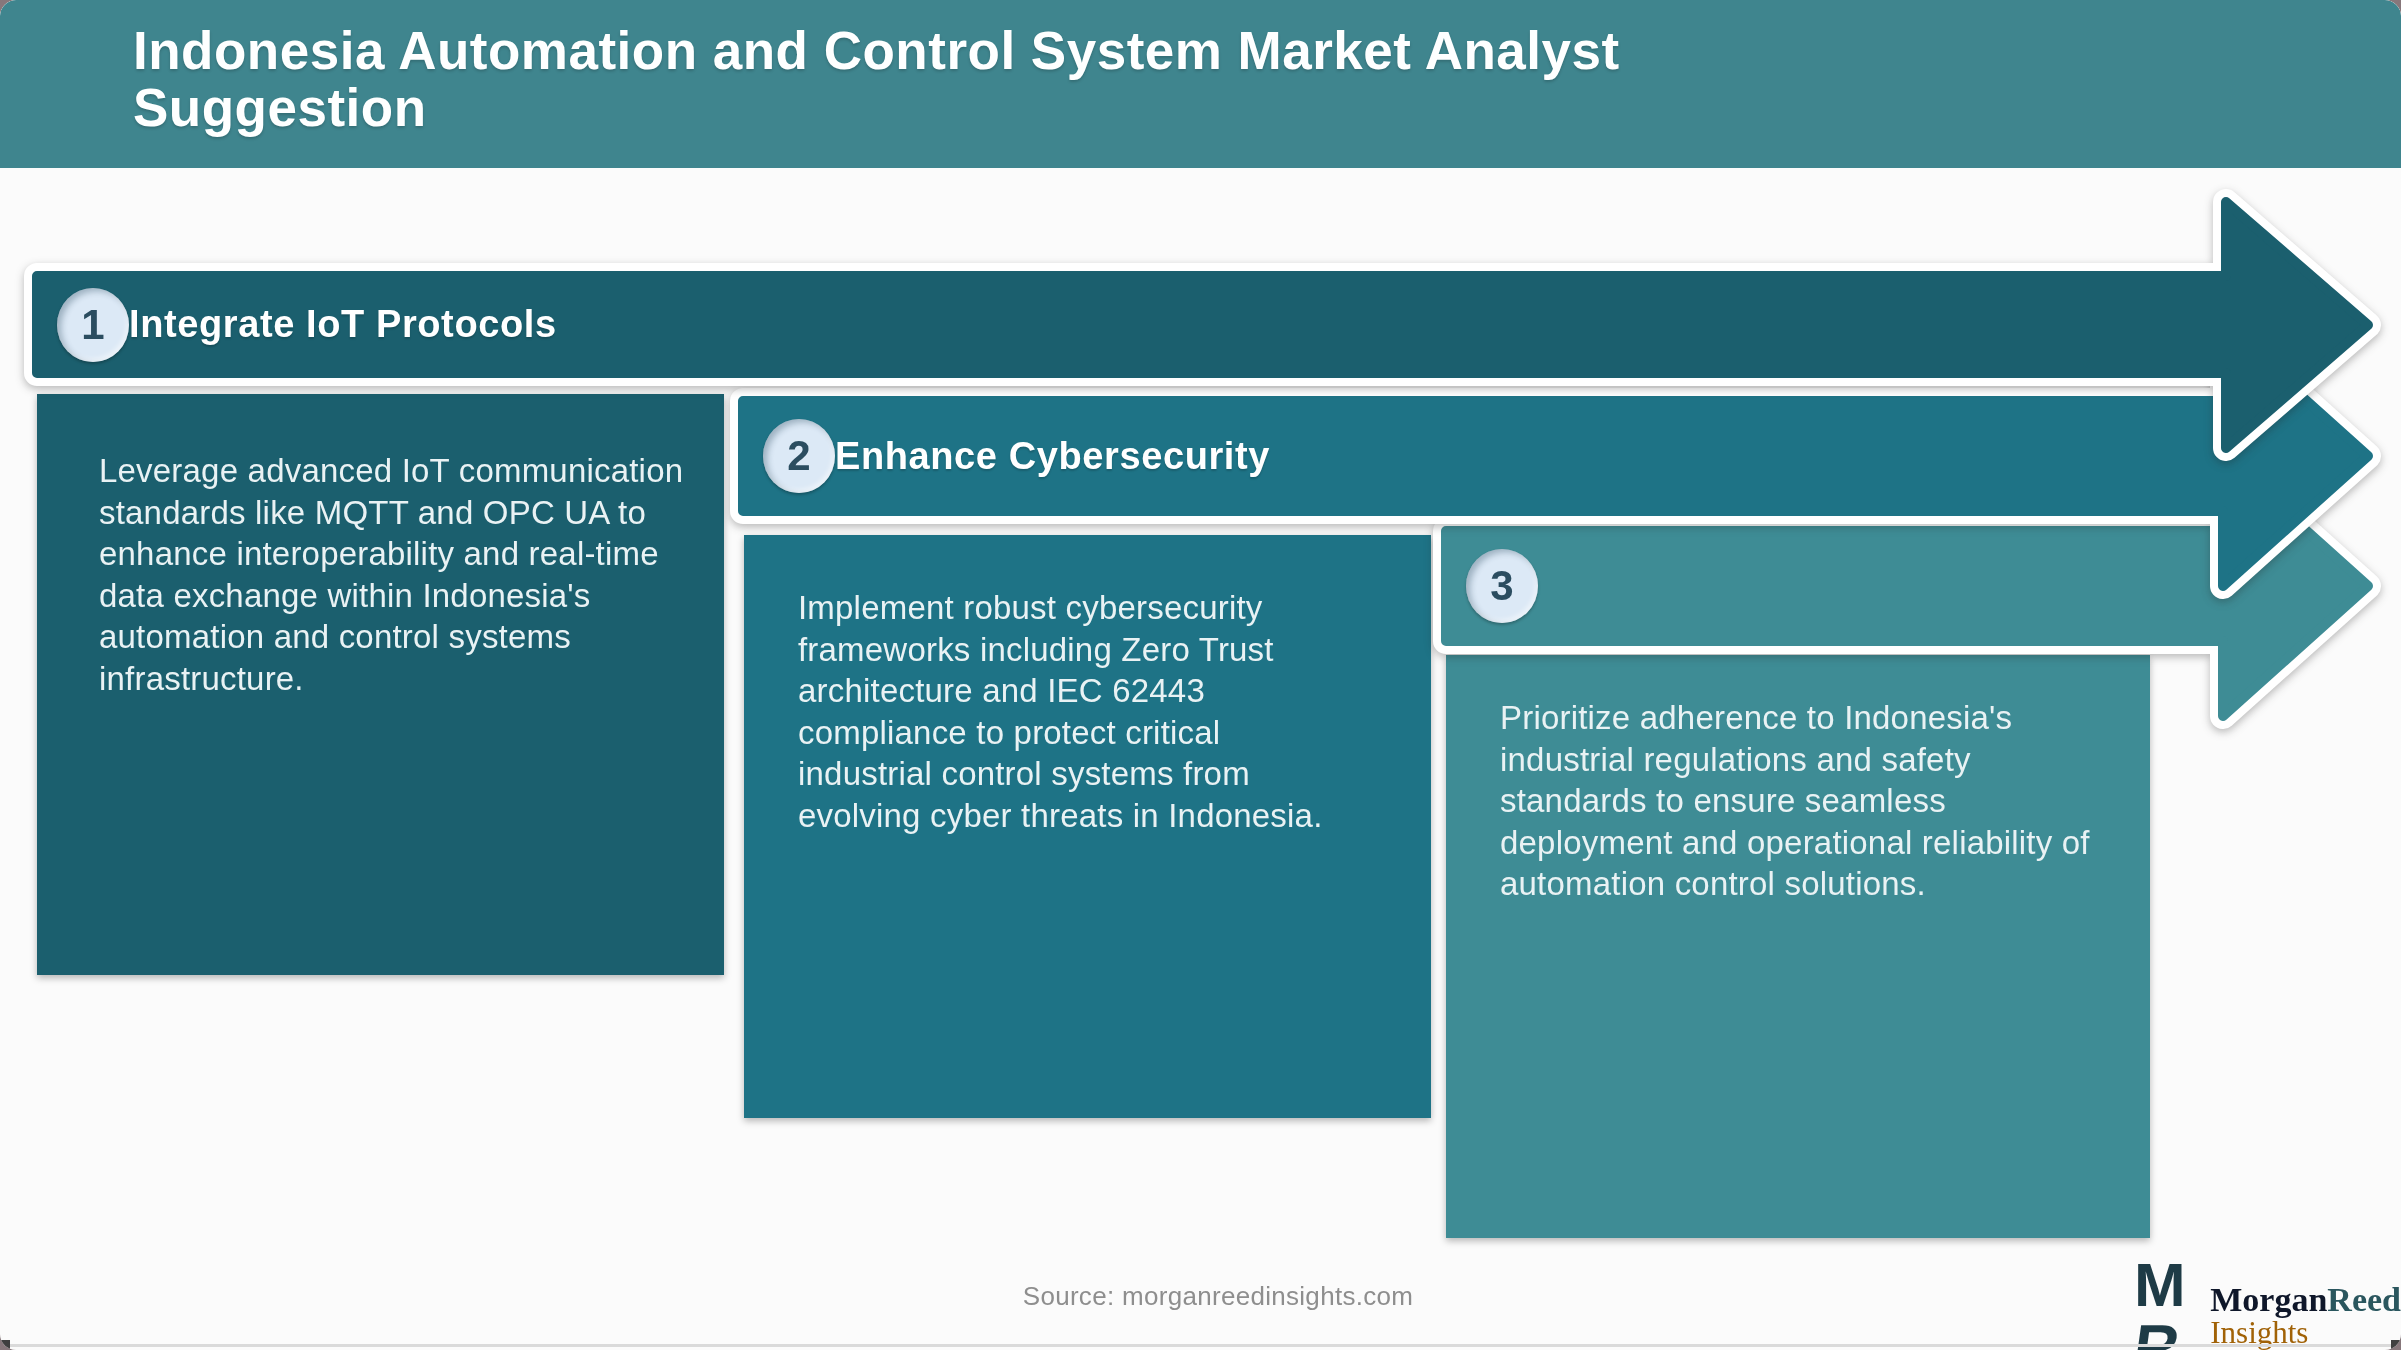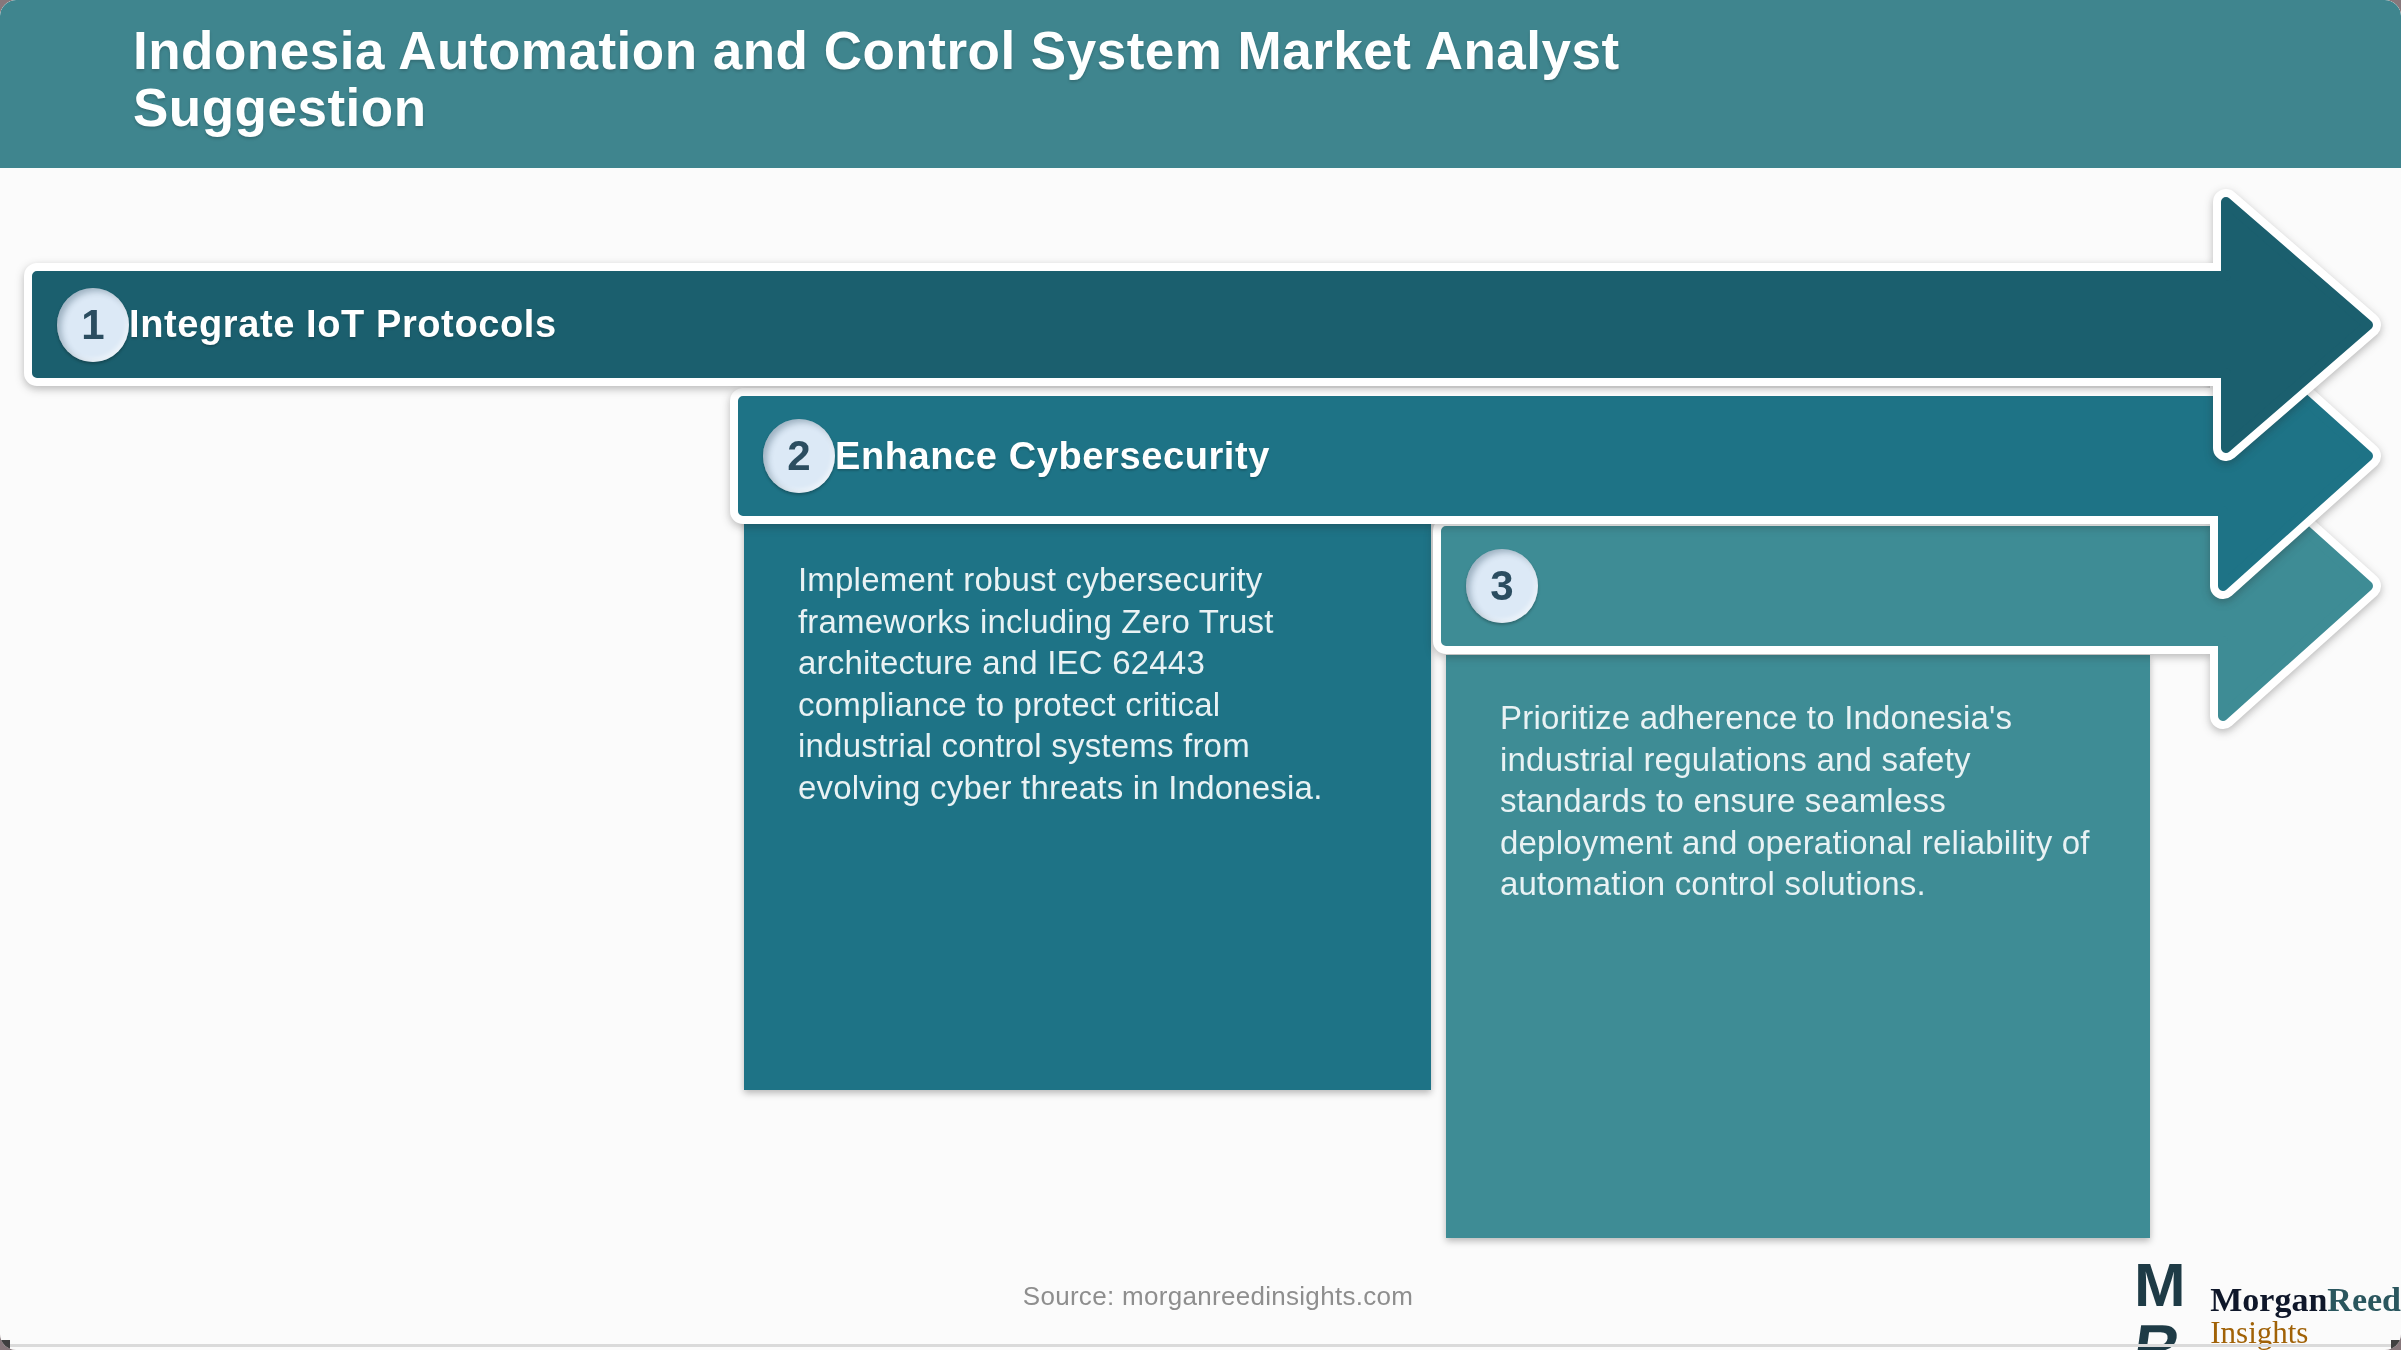--- a/index.html
+++ b/index.html
@@ -64,21 +64,21 @@
   
   .desc-box {
     position: absolute; z-index: 5;
     box-shadow: 0 3px 7px rgba(0,0,0,0.28);
     color: #E9F2F4;
     font-size: 33px; line-height: 41.5px; font-weight: 400;
     letter-spacing: 0.2px;
   }
   #box1 { left: 37px;   top: 394px; width: 687px; height: 581px; background: #1B5F6E; padding: 56px 15px 0 62px; }
   #box1 .desc-text { max-width: 600px; }
-  #box2 { left: 744px;  top: 507px; width: 687px; height: 583px; background: #1E7386; padding: 52px 78px 0 54px; }
+  #box2 { left: 744px;  top: 535px; width: 687px; height: 583px; background: #1E7386; padding: 52px 78px 0 54px; }
   #box3 { left: 1446px; top: 655px; width: 704px; height: 583px; background: #3E8C95; padding: 42px 52px 0 54px; }
   
   .source {
     position: absolute; left: 1218px; top: 1281px;
     transform: translateX(-50%);
     font-size: 26px; color: #8E8E8E; letter-spacing: 0.3px;
     z-index: 6;
   }
   .logo {
     position: absolute; left: 2134px; top: 1254px;
@@ -136,20 +136,23 @@
 
   <div id="banner2" class="banner">
     <div class="step-circle">2</div>
     <div class="banner-label">Enhance Cybersecurity</div>
   </div>
 
   <div id="banner3" class="banner">
     <div class="step-circle">3</div>
   </div>
 
+  <div id="box1" class="desc-box">
+    <div class="desc-text">Leverage advanced IoT communication standards like MQTT and OPC UA to enhance interoperability and real-time data exchange within Indonesia's automation and control systems infrastructure.</div>
+  </div>
 
   <div id="box2" class="desc-box">
     <div class="desc-text">Implement robust cybersecurity frameworks including Zero Trust architecture and IEC 62443 compliance to protect critical industrial control systems from evolving cyber threats in Indonesia.</div>
   </div>
 
   <div id="box3" class="desc-box">
     <div class="desc-text">Prioritize adherence to Indonesia's industrial regulations and safety standards to ensure seamless deployment and operational reliability of automation control solutions.</div>
   </div>
 
   <div class="source">Source: morganreedinsights.com</div>

